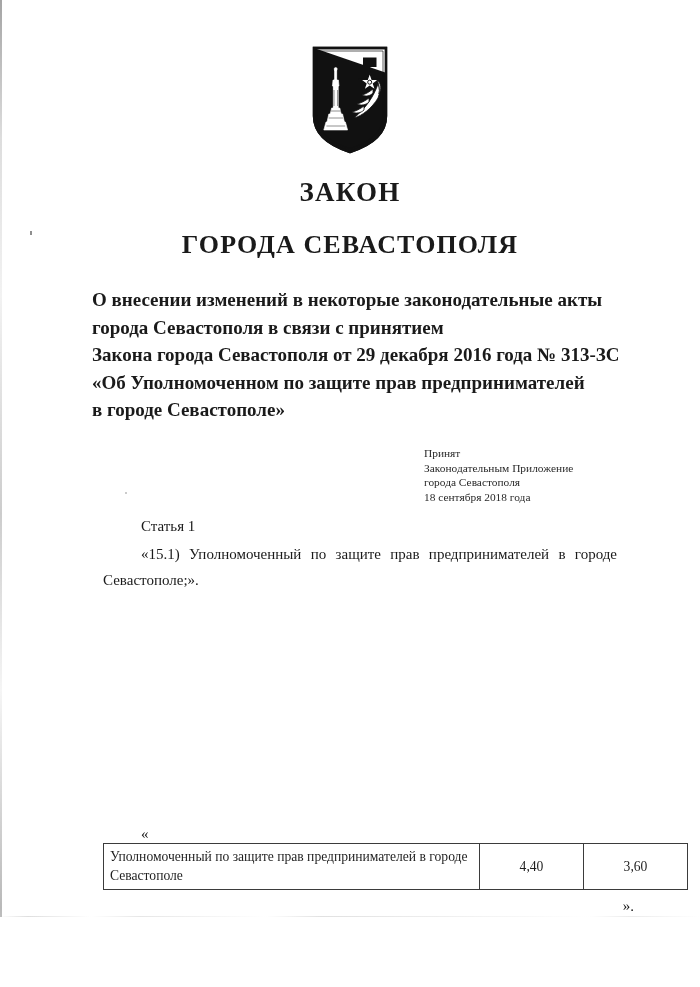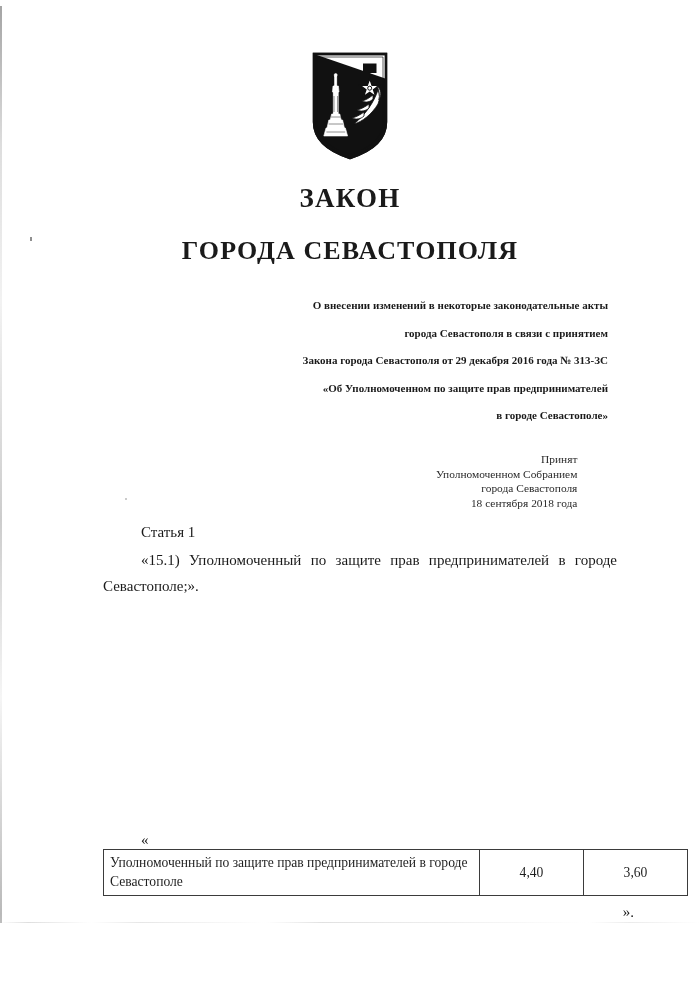--- a/index.html
+++ b/index.html
@@ -9,21 +9,21 @@
     background: #ffffff;
   }
   body {
     font-family: "Liberation Serif", "DejaVu Serif", serif;
     color: #1a1a1a;
   }
   .page {
     position: relative;
     width: 700px;
     height: 917px;
-    margin: 6px auto;
+    margin: 0 auto;
     background: #ffffff;
     overflow: hidden;
     box-sizing: border-box;
   }
   
   .scan-edge-left {
     position: absolute;
     left: 0;
     top: 0;
     width: 2px;
@@ -99,36 +99,36 @@
     letter-spacing: 1.1px;
     margin-top: 23px;
     line-height: 1.1;
   }
 
   .subtitle-block {
     position: absolute;
     left: 92px;
     width: 516px;
     top: 286px;
-    text-align: right;
-    font-size: 11px;
+    text-align: left;
+    font-size: 19px;
     font-weight: bold;
     line-height: 27.5px;
   }
   .subtitle-block div { white-space: nowrap; }
 
   
   .adopted {
     position: absolute;
-    left: 436px;
+    left: 424px;
     top: 446px;
     font-size: 11.4px;
     line-height: 14.6px;
     color: #2a2a2a;
-    text-align: right;
+    text-align: left;
   }
 
   
   .body-text {
     position: absolute;
     left: 103px;
     width: 514px;
     top: 513px;
     font-size: 15px;
     line-height: 26px;
@@ -256,21 +256,21 @@
   <div class="subtitle-block">
     <div>О внесении изменений в некоторые законодательные акты</div>
     <div>города Севастополя в связи с принятием</div>
     <div>Закона города Севастополя от 29 декабря 2016 года № 313-ЗС</div>
     <div>«Об Уполномоченном по защите прав предпринимателей</div>
     <div>в городе Севастополе»</div>
   </div>
 
   <div class="adopted">
     <div>Принят</div>
-    <div>Уполномоченном Собранием</div>
+    <div>Законодательным Приложение</div>
     <div>города Севастополя</div>
     <div>18 сентября 2018 года</div>
   </div>
 
   <div class="body-text">
 
     <div>
       <div class="article-head">Статья 1</div>
       <p class="para">«15.1) Уполномоченный по защите прав предпринимателей в городе Севастополе;».</p>
     </div>

